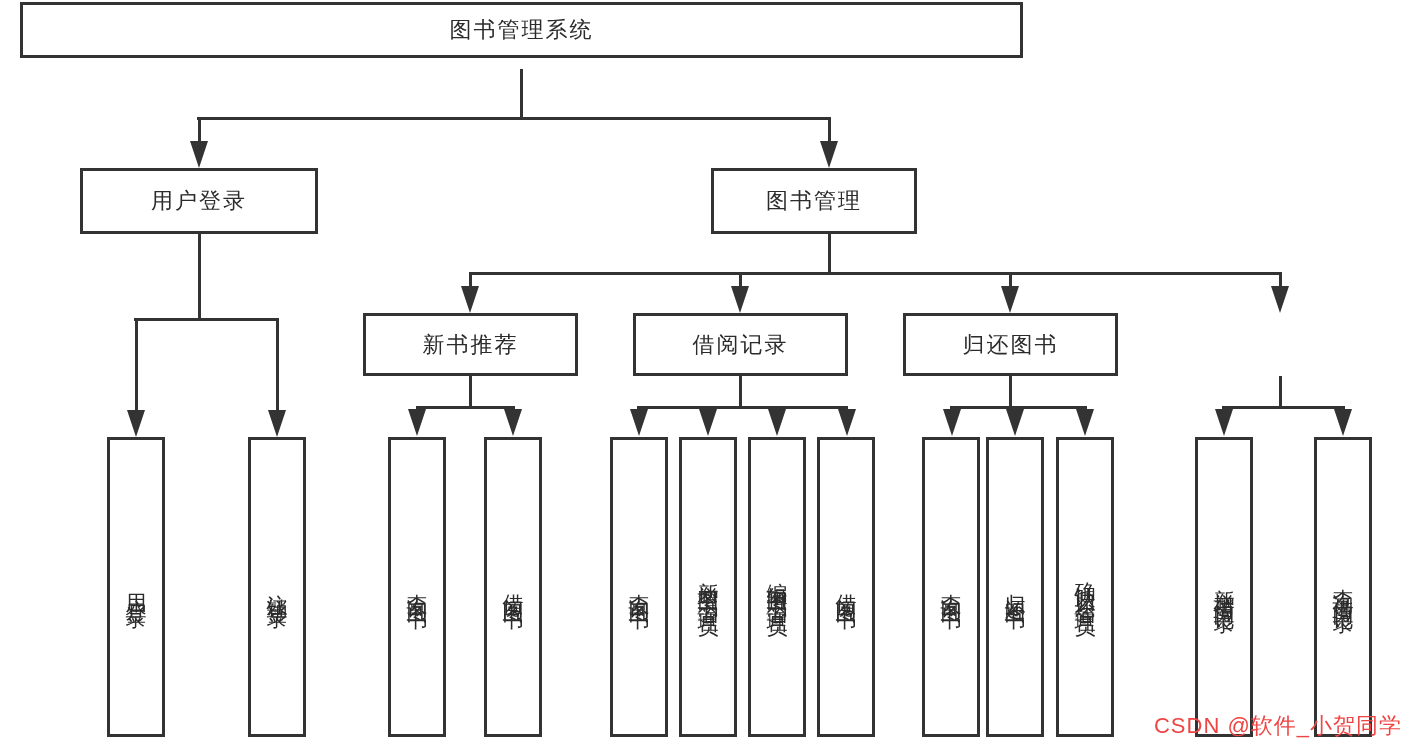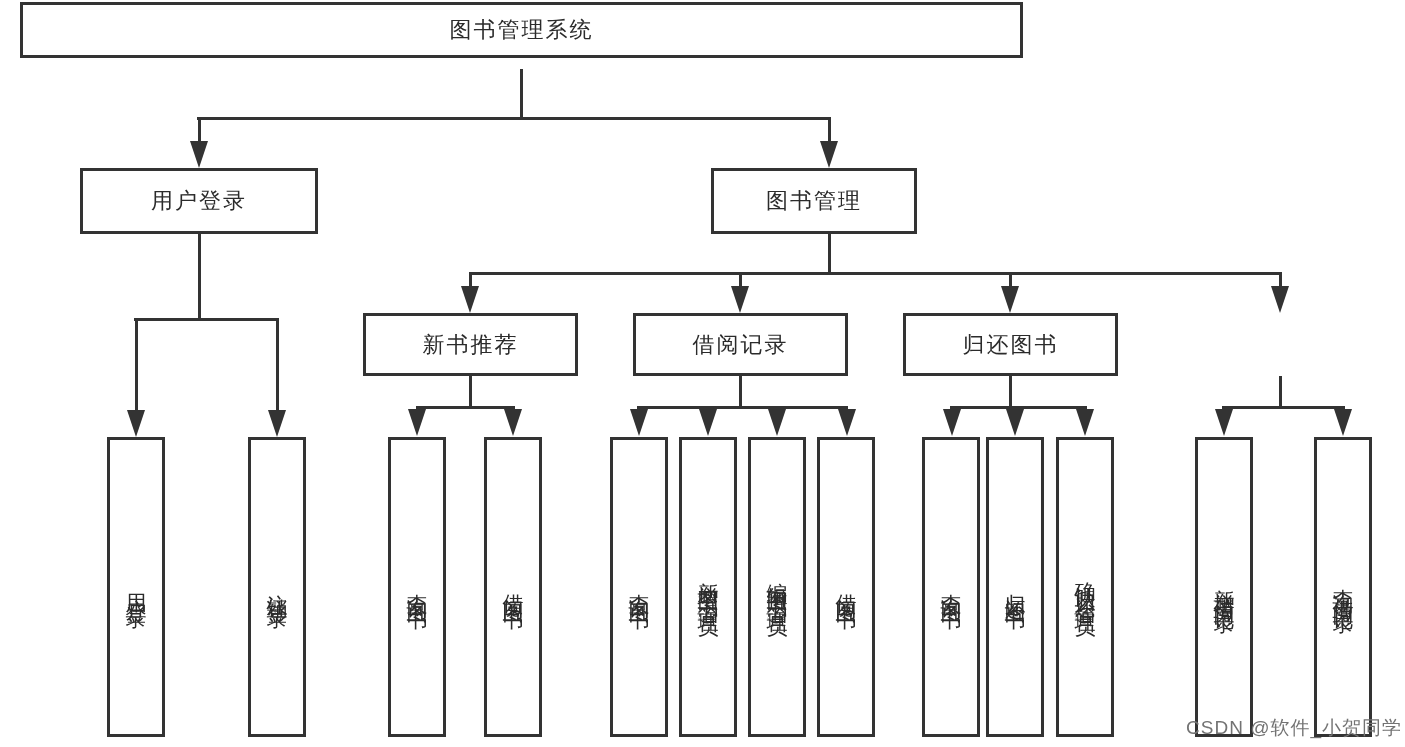--- a/index.html
+++ b/index.html
@@ -24,21 +24,21 @@
   }
   .hl,.vl{position:absolute;background:#333333;}
   .hl{height:3px;}
   .vl{width:3px;}
   .arw{
     position:absolute;width:0;height:0;
     border-left:9px solid transparent;border-right:9px solid transparent;
     border-top:27px solid #333333;
   }
   .wm{
-    position:absolute;right:3px;bottom:6px;font-size:19px;color:#737373;
+    position:absolute;right:3px;bottom:6px;font-size:22px;color:#ef4444;
     letter-spacing:1px;white-space:nowrap;
   }
 </style>
 </head>
 <body>
 
 <div class="canvas">
 
   <div class="box root">图书管理系统</div>
 

